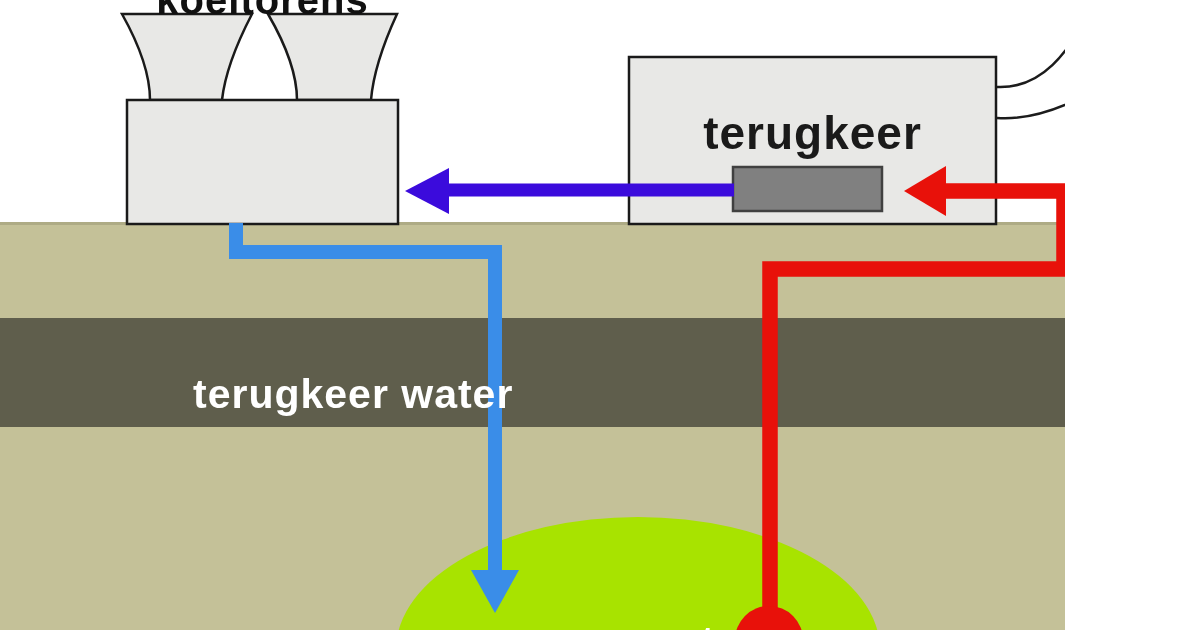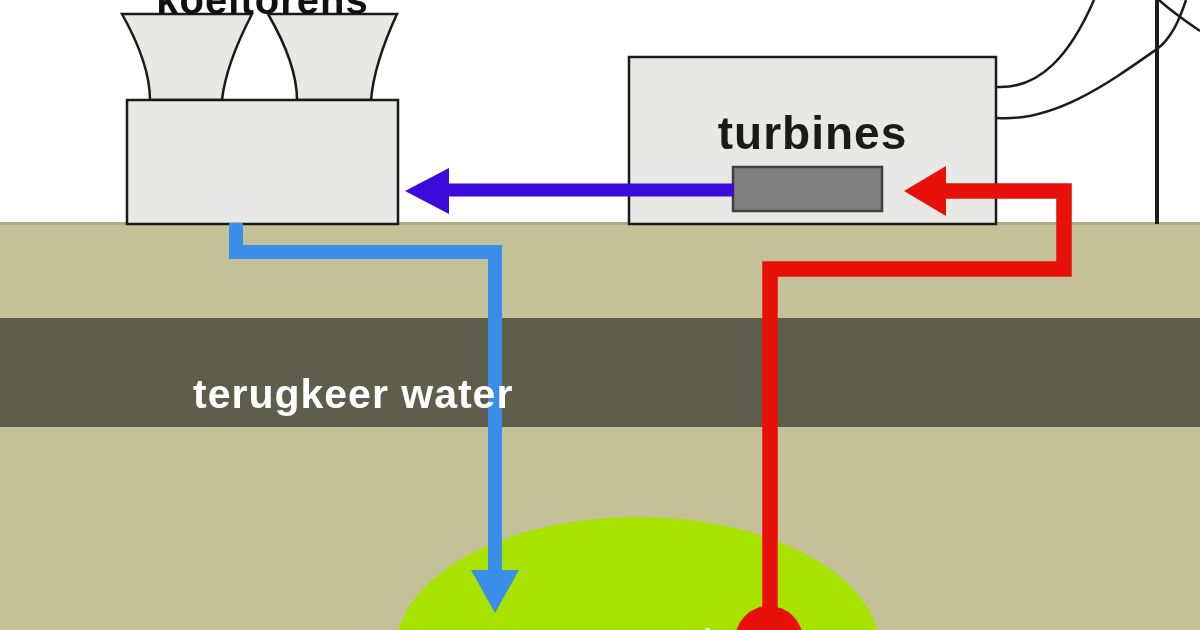--- a/index.html
+++ b/index.html
@@ -1,17 +1,17 @@
 <!DOCTYPE html>
 <html><head>
 <meta charset="utf-8">
 <style>
   html,body{margin:0;padding:0;background:#ffffff;}
   .stage{
-    position:relative;width:1200px;height:630px;overflow:hidden;background:#ffffff;
+    position:relative;width:1065px;height:630px;overflow:hidden;background:#ffffff;
     font-family:"Liberation Sans","DejaVu Sans",sans-serif;
   }
   .stage svg{position:absolute;left:0;top:0;}
   .lbl{position:absolute;font-weight:bold;line-height:1;white-space:nowrap;}
   .lbl-koeltorens{left:127px;top:-20px;width:271px;text-align:center;font-size:40px;color:#111111;letter-spacing:1px;}
   .lbl-turbines{left:629px;top:110px;width:367px;text-align:center;font-size:46px;color:#1a1a1a;letter-spacing:1px;}
   .lbl-terugkeer{left:185px;top:374px;font-size:41px;color:#ffffff;letter-spacing:1px;margin-left:8px;}
   .lbl-warmwater{left:500px;top:621px;width:280px;text-align:center;font-size:40px;color:#ffffff;letter-spacing:1px;}
 </style>
 </head>
@@ -44,17 +44,17 @@
     <polygon points="904,191 946,166 946,216" fill="#e8110a"></polygon>
     <circle cx="769" cy="640" r="34" fill="#e8110a"></circle>
 
     <line x1="1157" y1="0" x2="1157" y2="224" stroke-width="4" stroke="#1c1c1c"></line>
     <path d="M997,87 C1040,89 1070,55 1094,0" fill="none" stroke-width="2.5" stroke="#1c1c1c"></path>
     <path d="M997,118 C1055,122 1110,82 1157,49 C1172,38 1180,18 1186,0" fill="none" stroke-width="2.5" stroke="#1c1c1c"></path>
     <path d="M1159,0 C1170,10 1184,20 1200,31" fill="none" stroke-width="2.5" stroke="#1c1c1c"></path>
   </svg>
 
   <div class="lbl lbl-koeltorens">koeltorens</div>
-  <div class="lbl lbl-turbines">turbines</div>
+  <div class="lbl lbl-turbines">terugkeer</div>
   <div class="lbl lbl-terugkeer">terugkeer water</div>
   <div class="lbl lbl-warmwater">warm water</div>
 
 </div>
 
 </body></html>

